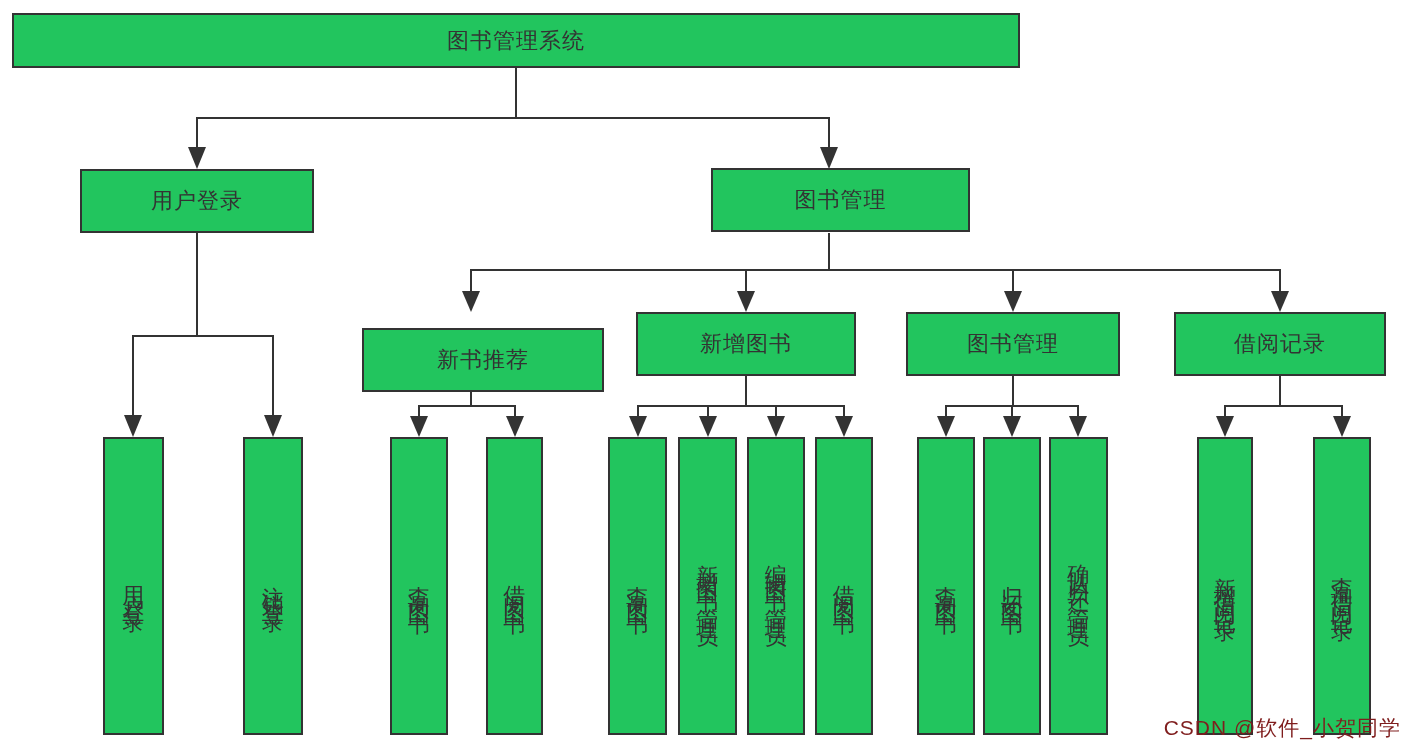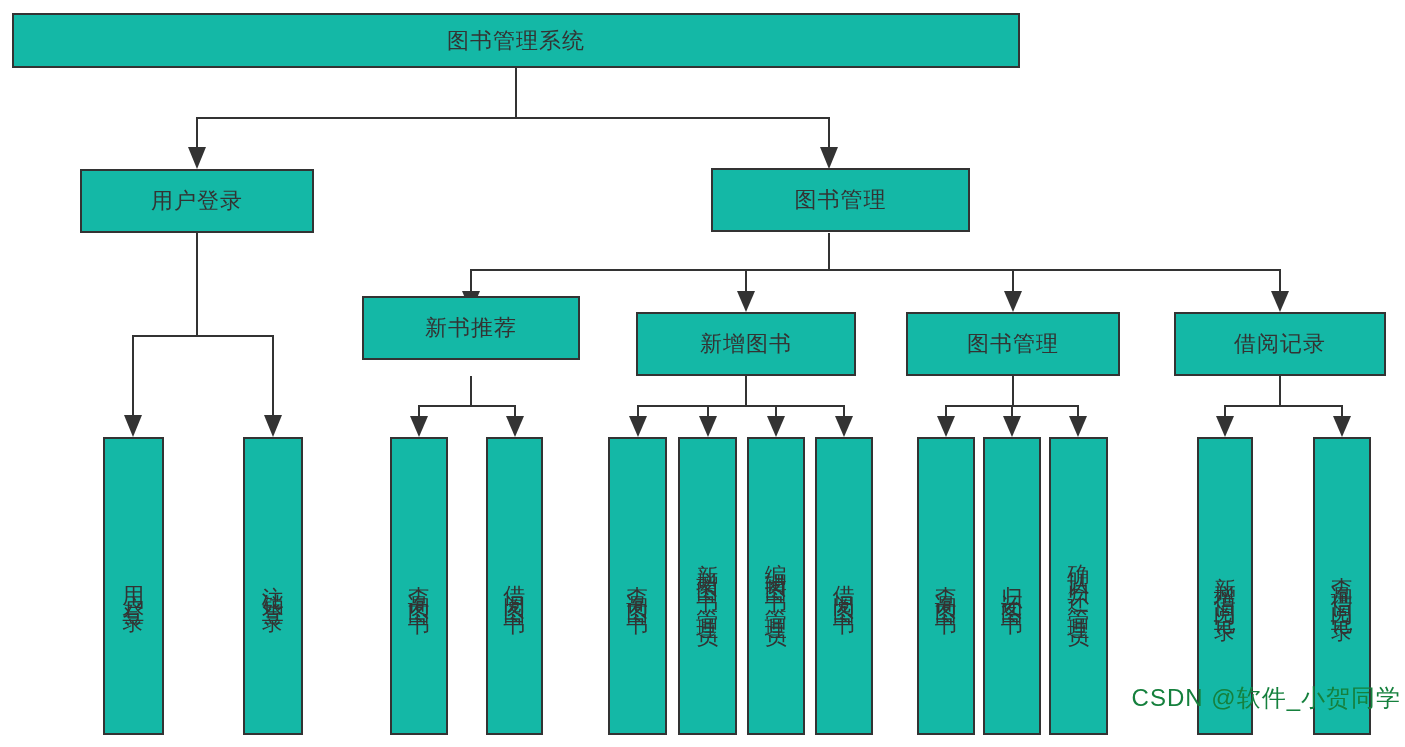--- a/index.html
+++ b/index.html
@@ -2,32 +2,32 @@
 <html><head>
 <meta charset="utf-8">
 <style>
   html,body{margin:0;padding:0;background:#fff;}
   .canvas{
     position:relative;width:1405px;height:747px;background:#ffffff;overflow:hidden;
     font-family:"Liberation Sans",sans-serif;
   }
   .wires{position:absolute;left:0;top:0;z-index:1;}
   .box{
-    position:absolute;box-sizing:border-box;background:#14b8a6;
+    position:absolute;box-sizing:border-box;background:#22c55e;
     border:2px solid #333333;display:flex;align-items:center;justify-content:center;
     z-index:2;
   }
   .hlbl{font-size:22px;color:#333333;letter-spacing:1px;white-space:nowrap;}
   .vlbl{
     writing-mode:vertical-rl;text-orientation:mixed;
     font-size:22px;color:#333333;letter-spacing:9px;line-height:1.15;white-space:nowrap;
   }
   .watermark{
-    position:absolute;right:4px;top:682px;z-index:5;
-    font-size:24px;color:#15803d;letter-spacing:1px;white-space:nowrap;
+    position:absolute;right:4px;top:714px;z-index:5;
+    font-size:21px;color:#7f1d1d;letter-spacing:1px;white-space:nowrap;
   }
 </style>
 </head>
 <body>
 
 <div class="canvas">
 
   <svg class="wires" width="1405" height="747" viewBox="0 0 1405 747" stroke="#333333" stroke-width="2" fill="none">
 
     <g>
@@ -108,21 +108,21 @@
     <span class="hlbl">图书管理系统</span>
   </div>
 
   <div class="box" style="left:80px;top:169px;width:234px;height:64px">
     <span class="hlbl">用户登录</span>
   </div>
   <div class="box" style="left:711px;top:168px;width:259px;height:64px">
     <span class="hlbl">图书管理</span>
   </div>
 
-  <div class="box" style="left:362px;top:296px;width:218px;height:64px">
+  <div class="box" style="left:362px;top:328px;width:242px;height:64px">
     <span class="hlbl">新书推荐</span>
   </div>
   <div class="box" style="left:636px;top:312px;width:220px;height:64px">
     <span class="hlbl">新增图书</span>
   </div>
   <div class="box" style="left:906px;top:312px;width:214px;height:64px">
     <span class="hlbl">图书管理</span>
   </div>
   <div class="box" style="left:1174px;top:312px;width:212px;height:64px">
     <span class="hlbl">借阅记录</span>

